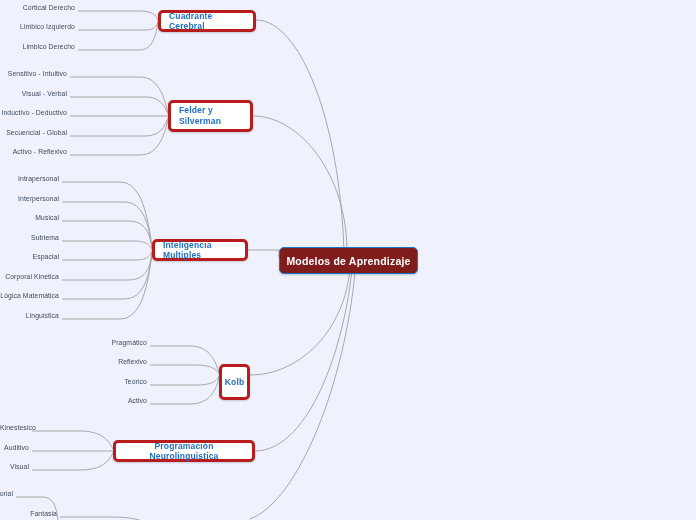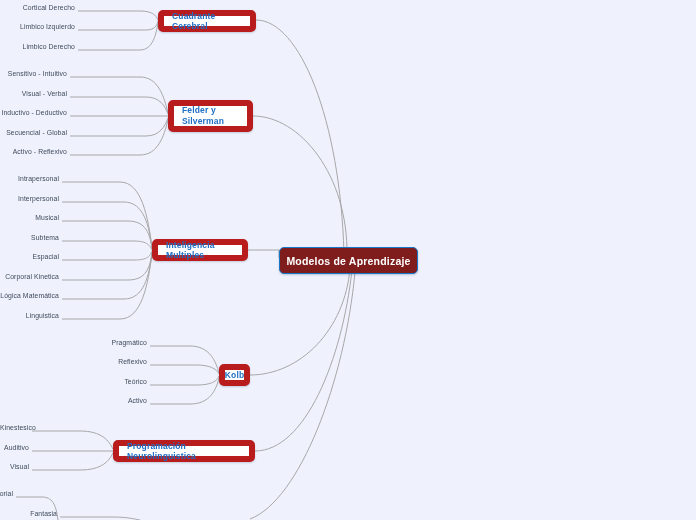--- a/index.html
+++ b/index.html
@@ -38,21 +38,21 @@
     align-items: center;
     justify-content: center;
     box-shadow: 0 1px 2px rgba(40,60,100,.25);
     white-space: nowrap;
   }
   
   .node-branch {
     position: absolute;
     box-sizing: border-box;
     background: #ffffff;
-    border: 6px solid #b91c1c;
+    border: 3px solid #b91c1c;
     border-radius: 5px;
     color: #1f6fc4;
     font-size: 8.5px;
     font-weight: bold;
     letter-spacing: .15px;
     display: flex;
     align-items: center;
     box-shadow: 0 1px 2px rgba(40,60,100,.22);
     padding: 0 8px;
   }
@@ -136,25 +136,25 @@
     <span>Inteligencia Multiples</span>
   </div>
 
   <div class="node-branch two-line" style="left:168px; top:100px; width:85px; height:32px;">
     <span>
       <span>Felder y</span><br>
       <span>Silverman</span>
     </span>
   </div>
 
-  <div class="node-branch center-text" style="left:219px; top:364px; width:31px; height:22px;">
+  <div class="node-branch center-text" style="left:219px; top:364px; width:31px; height:36px;">
     <span>Kolb</span>
   </div>
 
-  <div class="node-branch center-text" style="left:113px; top:440px; width:142px; height:22px;">
+  <div class="node-branch center-text" style="left:113px; top:440px; width:142px; height:22px;text-align:center;">
     <span>Programación Neurolinguistica</span>
   </div>
 
   <div class="leaf" style="left:0px; top:4px; width:78px;">
     <span>Cortical Derecho</span>
   </div>
   <div class="leaf" style="left:0px; top:23px; width:78px;">
     <span>Limbico Izquierdo</span>
   </div>
   <div class="leaf" style="left:0px; top:43px; width:78px;">

